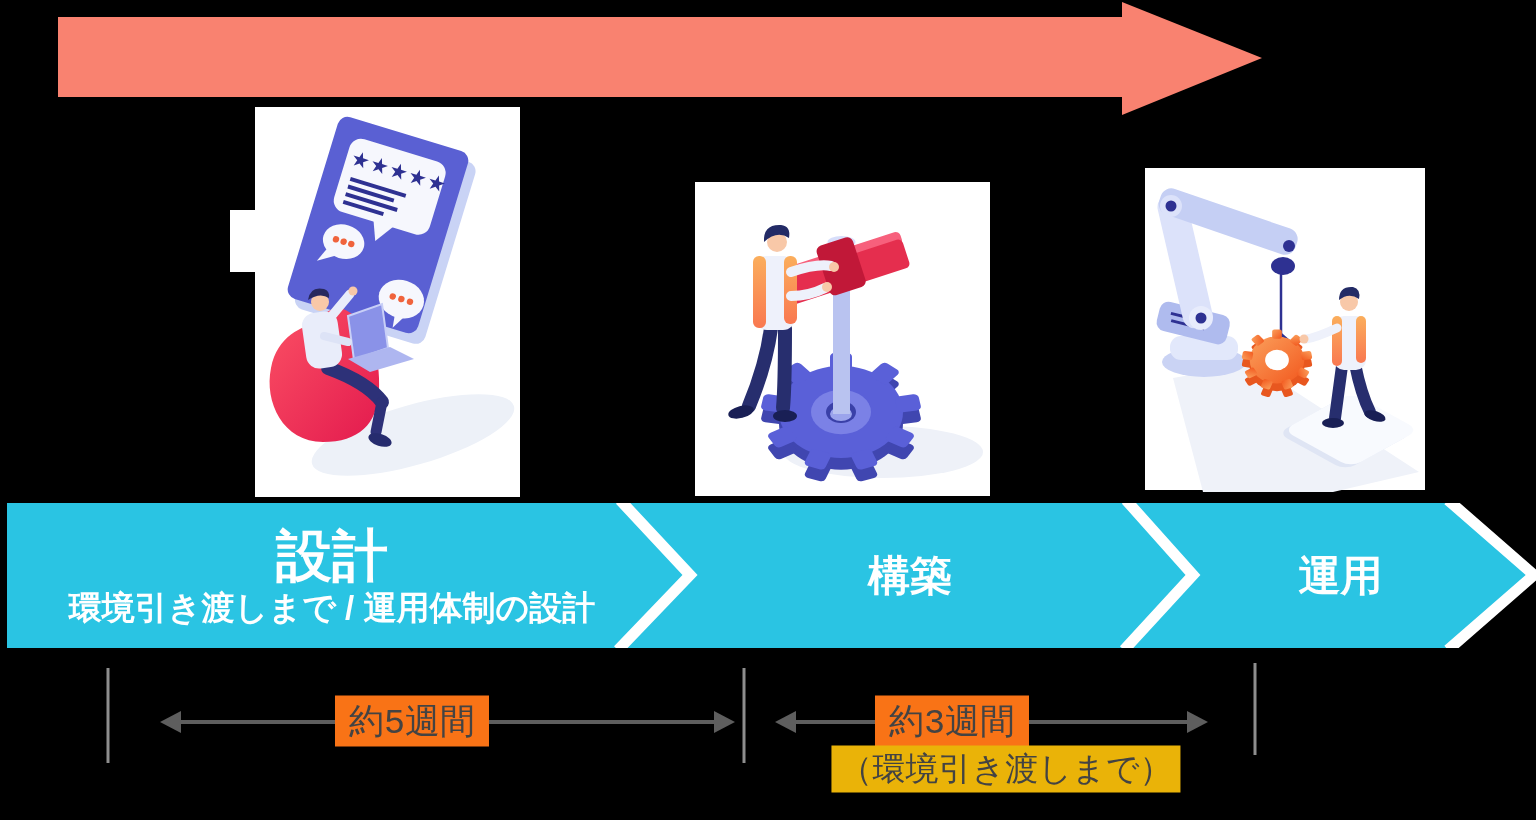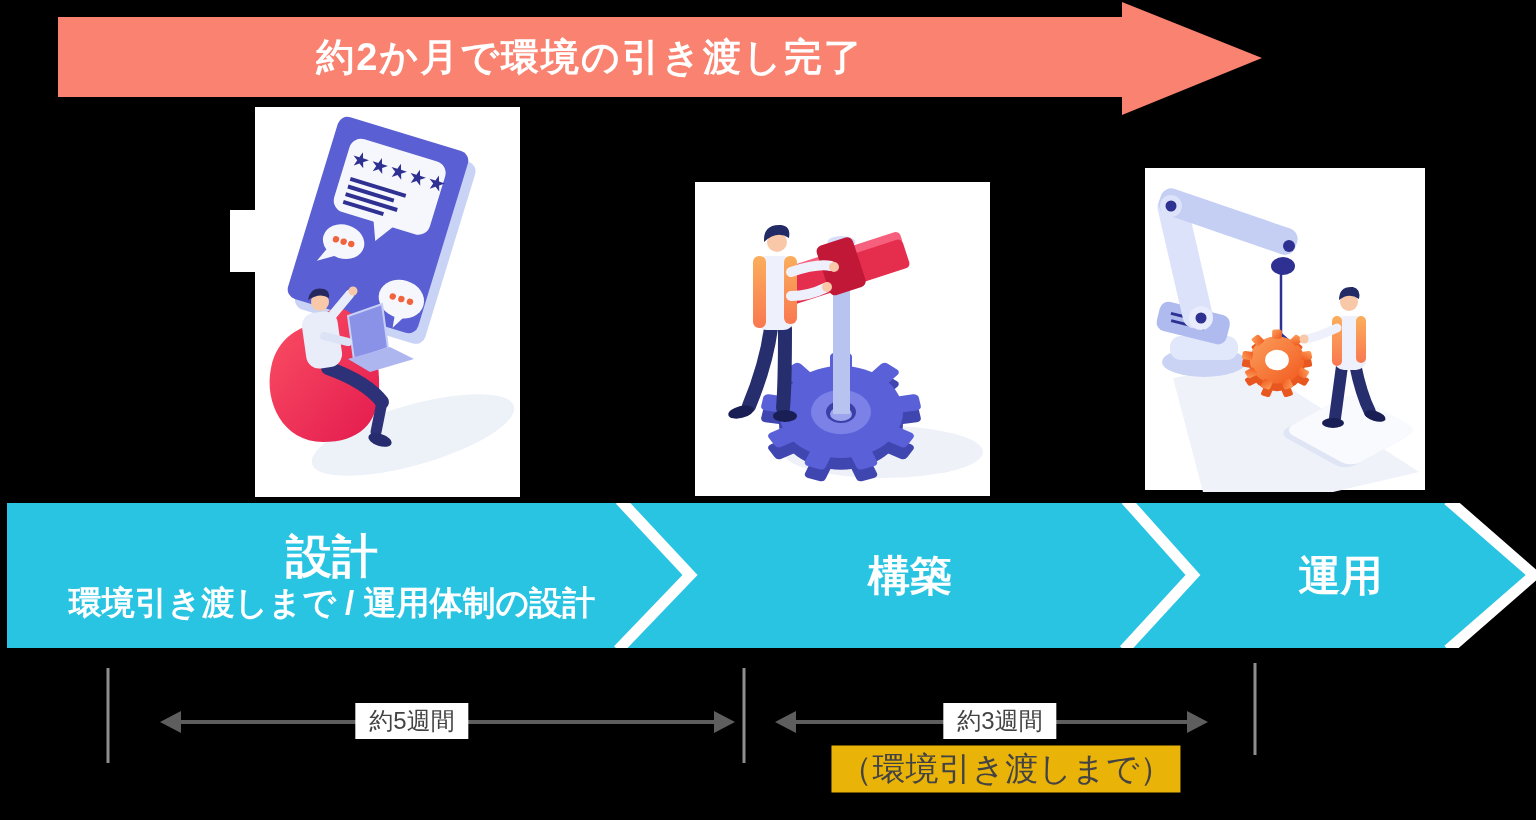--- a/index.html
+++ b/index.html
@@ -5,28 +5,28 @@
   html,body{margin:0;padding:0;background:#000;}
   .stage{position:relative;width:1536px;height:820px;background:#000;overflow:hidden;
          font-family:"Liberation Sans",sans-serif;}
   .layer{position:absolute;left:0;top:0;width:1536px;height:820px;}
   .abs{position:absolute;}
   .toparrow-label{left:58px;top:17px;width:1064px;height:80px;display:flex;
     align-items:center;justify-content:center;color:#fff;font-weight:bold;
     font-size:38px;letter-spacing:2px;}
   .phase{display:flex;flex-direction:column;align-items:center;justify-content:center;
     color:#fff;font-weight:bold;height:145px;top:503px;gap:7px;}
-  .phase .title-lg{font-size:46px;line-height:1;}
+  .phase .title-lg{font-size:56px;line-height:1;}
   .phase .title-md{font-size:42px;line-height:1;}
   .phase .subtitle{font-size:33px;line-height:1;}
   .design{left:7px;width:650px;}
   .build{left:700px;width:420px;}
   .operate{left:1198px;width:285px;}
-  .span-label{transform:translate(-50%,-50%);background:#ffffff;color:#434343;
-    font-size:24px;padding:2px 14px;white-space:nowrap;}
+  .span-label{transform:translate(-50%,-50%);background:#f97316;color:#434343;
+    font-size:35px;padding:2px 14px;white-space:nowrap;font-family:Liberation Mono, monospace;}
   .span-note{transform:translate(-50%,-50%);background:#eab308;color:#434343;
     font-size:33px;padding:1px 8px;white-space:nowrap;}
   .illus{position:absolute;}
 </style>
 </head>
 <body>
 
 <div class="stage">
 
   <svg class="layer" viewBox="0 0 1536 820">
@@ -213,30 +213,29 @@
       <rect x="191" y="150" width="32" height="54" rx="10" fill="#EEF1FB"></rect>
       <rect x="189" y="150" width="10" height="50" rx="5" fill="url(#vestGrad)"></rect>
       <rect x="213" y="150" width="10" height="47" rx="5" fill="url(#vestGrad)"></rect>
       <path d="M 194 162 C 181 168 171 172 163 173" stroke="#EEF1FB" stroke-width="9" fill="none" stroke-linecap="round"></path>
       <circle cx="161" cy="173" r="4.5" fill="#F8C8A8"></circle>
       <circle cx="206" cy="136" r="9" fill="#F8C8A8"></circle>
       <path d="M 196 134 Q 196 120 210 121 Q 218 123 216 133 Q 206 126 196 134 Z" fill="#232B66"></path>
     </g>
   </svg>
 
-  <div class="abs toparrow-label">約2か月で環境の引き渡し完了</div>
 
   <div class="abs phase design">
     <div class="title-lg">設計</div>
     <div class="subtitle">環境引き渡しまで / 運用体制の設計</div>
   </div>
   <div class="abs phase operate">
     <div class="title-md">運用</div>
   </div>
   <div class="abs phase build">
     <div class="title-md">構築</div>
   </div>
 
   <div class="abs span-label" style="left:412px;top:721px">約5週間</div>
-  <div class="abs span-label" style="left:1000px;top:721px">約3週間</div>
+  <div class="abs span-label" style="left:952px;top:721px">約3週間</div>
   <div class="abs span-note" style="left:1006px;top:769px">（環境引き渡しまで）</div>
 
 </div>
 
 </body></html>

